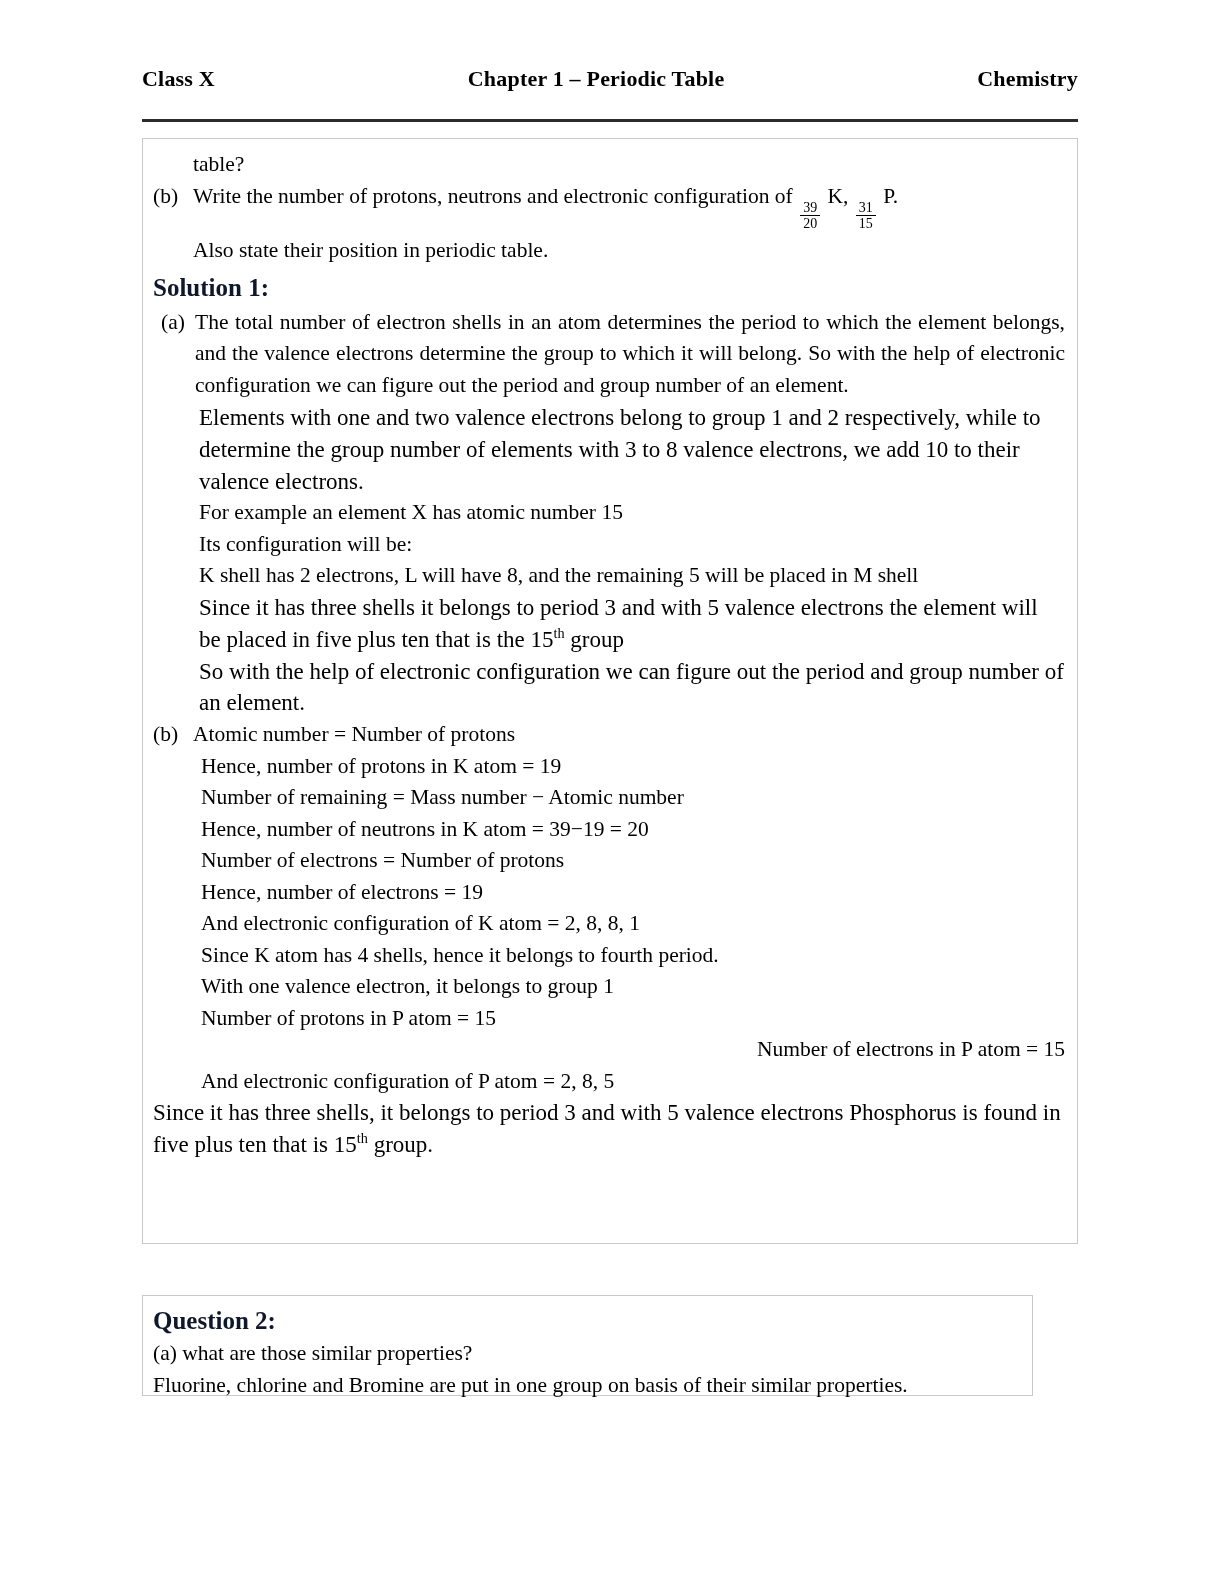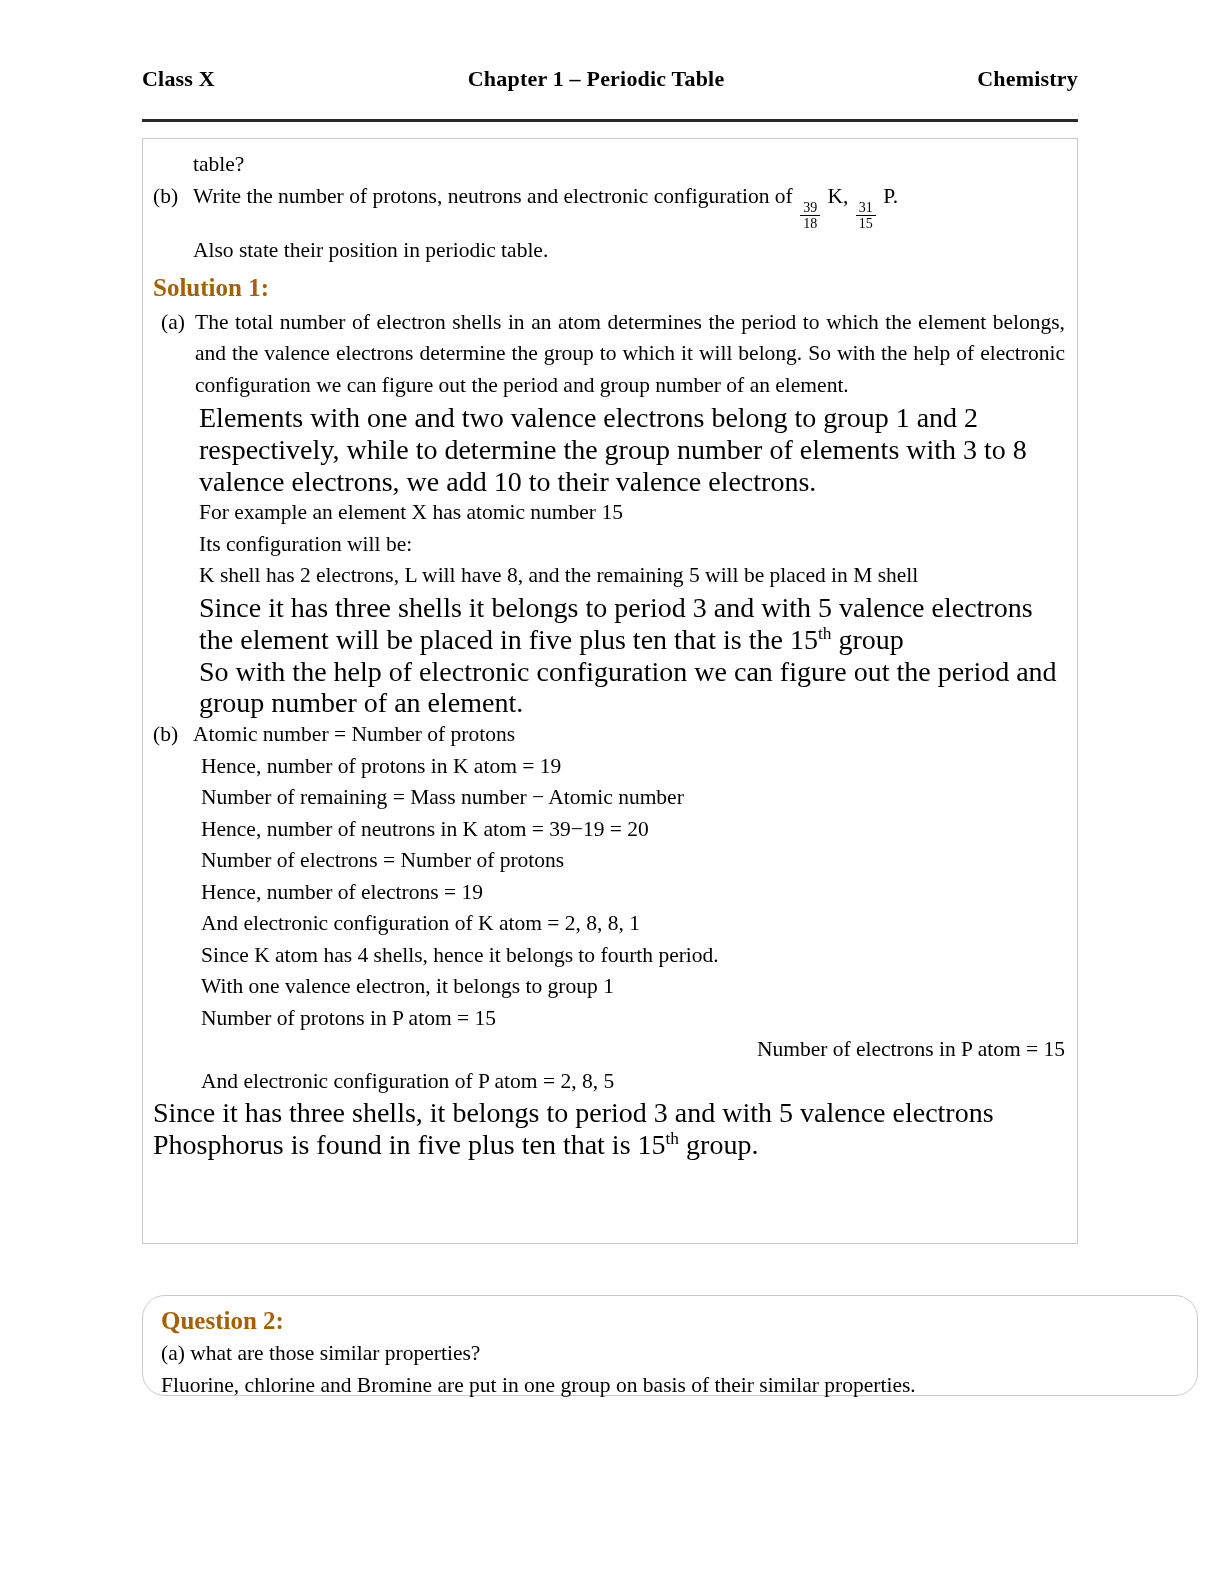--- a/index.html
+++ b/index.html
@@ -57,34 +57,33 @@
   #box-solution {
     left: 142px;
     top: 138px;
     width: 936px;
     height: 1106px;
     padding: 10px 12px 10px 10px;
   }
   #box-question2 {
     left: 142px;
     top: 1295px;
-    width: 1056px;
+    width: 891px;
     height: 101px;
-    padding: 8px 12px 8px 18px;
-    border-radius: 23px;
+    padding: 8px 12px 8px 10px;
   }
 
   
   .line {
     font-size: 21.5px;
     line-height: 31.5px;
     white-space: nowrap;
   }
   .para {
-    font-size: 28px;
+    font-size: 23px;
     line-height: 31.8px;
   }
   .just { text-align: justify; text-align-last: left; }
 
   
   .row {
     display: flex;
     font-size: 21.5px;
     line-height: 31.8px;
   }
@@ -93,21 +92,21 @@
     width: 40px;
     text-align: left;
   }
   .row .body { flex: 1 1 auto; }
 
   .ind-1  { margin-left: 40px; }
   .ind-2  { margin-left: 46px; }
   .ind-0  { margin-left: 0px; }
 
   .heading-blue {
-    color: #a16207;
+    color: #0f172a;
     font-weight: bold;
     font-size: 25px;
     line-height: 34px;
   }
 
   sup {
     font-size: 0.62em;
     vertical-align: super;
     line-height: 0;
   }
@@ -154,21 +153,21 @@
 
     <div class="line ind-1">table?</div>
 
     <div class="row">
       <span class="marker">(b)</span>
       <span class="body">
         <span>Write the number of protons, neutrons and electronic configuration of</span>
         <span class="frac">
           <span class="num">39</span>
           <span class="bar"></span>
-          <span class="den">18</span>
+          <span class="den">20</span>
         </span>
         <span>K,</span>
         <span class="frac">
           <span class="num">31</span>
           <span class="bar"></span>
           <span class="den">15</span>
         </span>
         <span>P.</span>
       </span>
     </div>

